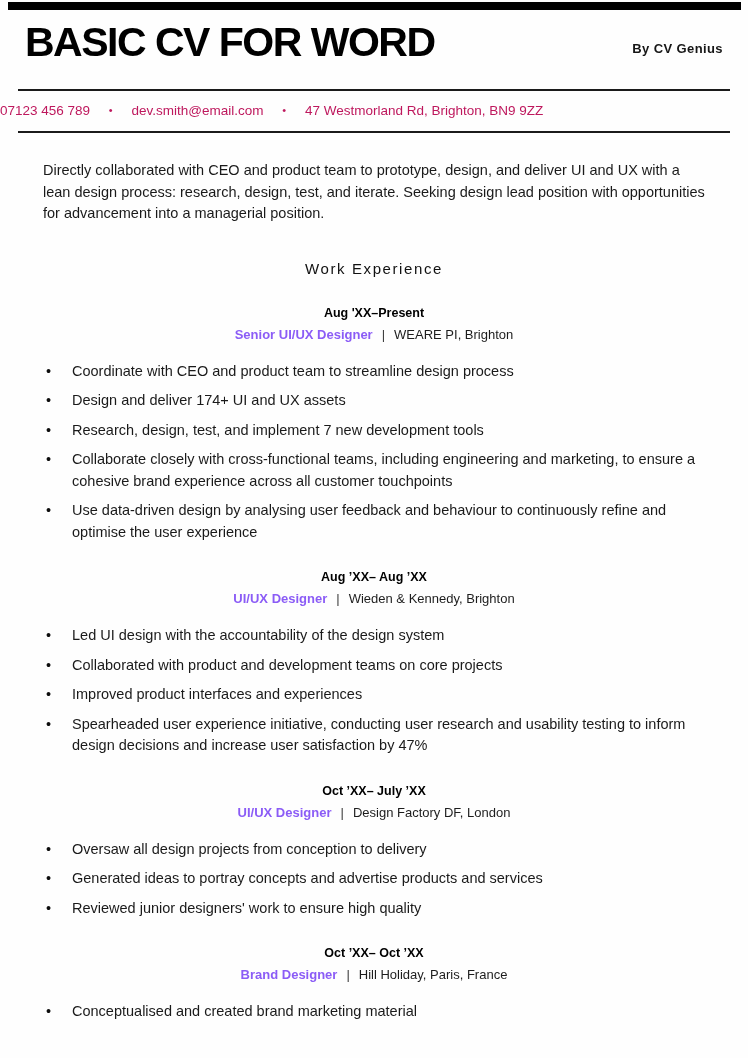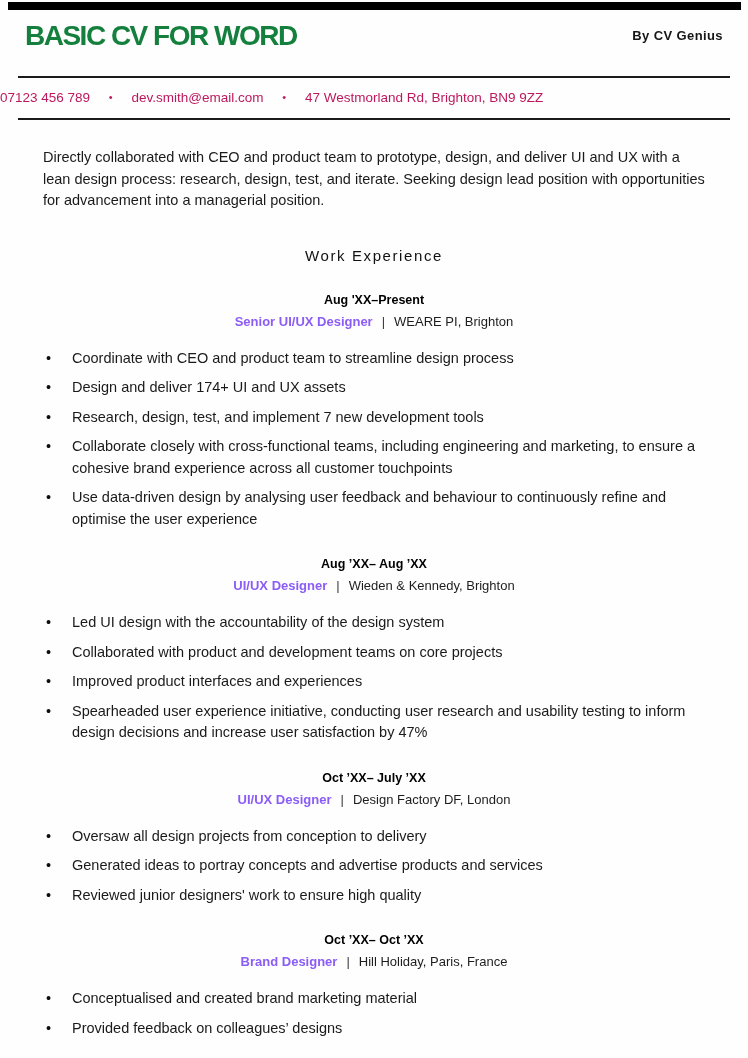--- a/index.html
+++ b/index.html
@@ -22,24 +22,24 @@
     height: 8px;
     background: #000000;
   }
   .header {
     display: flex;
     justify-content: space-between;
     align-items: flex-end;
     padding: 22px 25px 0 25px;
   }
   .doc-title {
-    font-size: 28px;
+    font-size: 41px;
     font-weight: bold;
     letter-spacing: -1.5px;
-    color: #15803d;
+    color: #000000;
     line-height: 1.0;
     margin: 0;
   }
   .byline {
     font-size: 13px;
     font-weight: bold;
     letter-spacing: 0.4px;
     color: #161616;
     margin-bottom: 7px;
     white-space: nowrap;
@@ -173,18 +173,17 @@
           <li>Oversaw all design projects from conception to delivery</li>
           <li>Generated ideas to portray concepts and advertise products and services</li>
           <li>Reviewed junior designers' work to ensure high quality</li>
         </ul>
       </section>
       <section class="job-section">
         <div class="job-dates">Oct ’XX– Oct ’XX</div>
         <div class="job-title-line"><span class="job-title">Brand Designer</span><span class="job-sep">|</span><span class="job-company">Hill Holiday, Paris, France</span></div>
         <ul class="bullets">
           <li>Conceptualised and created brand marketing material</li>
-          <li>Provided feedback on colleagues’ designs</li>
         </ul>
       </section>
     </div>
 
 </div>
 
 </body></html>

